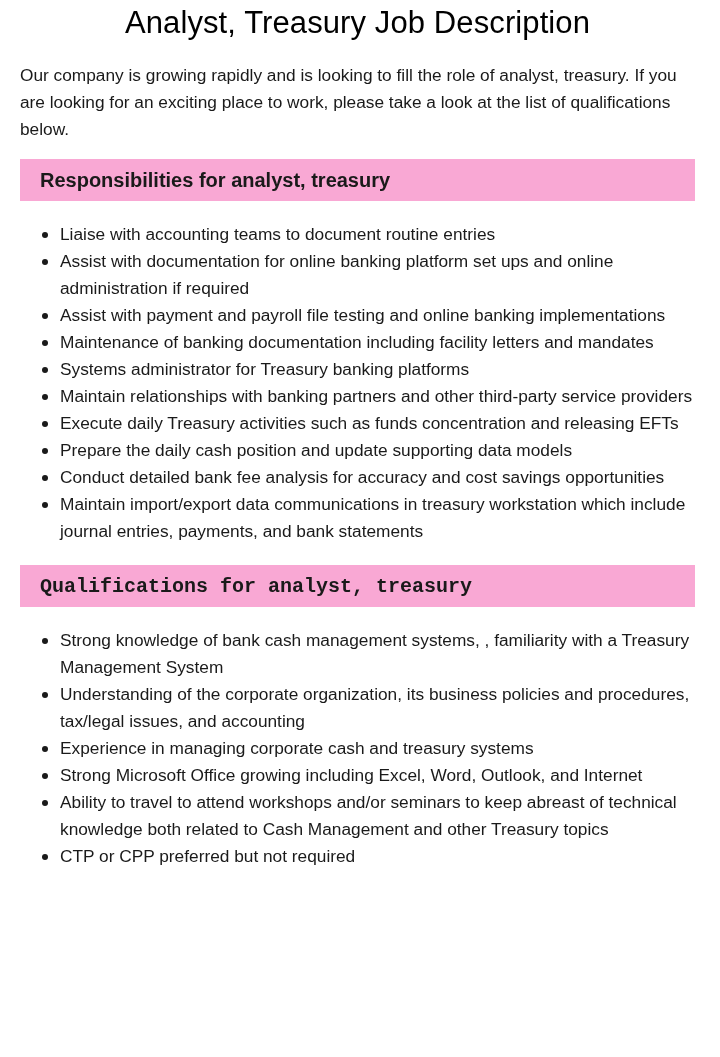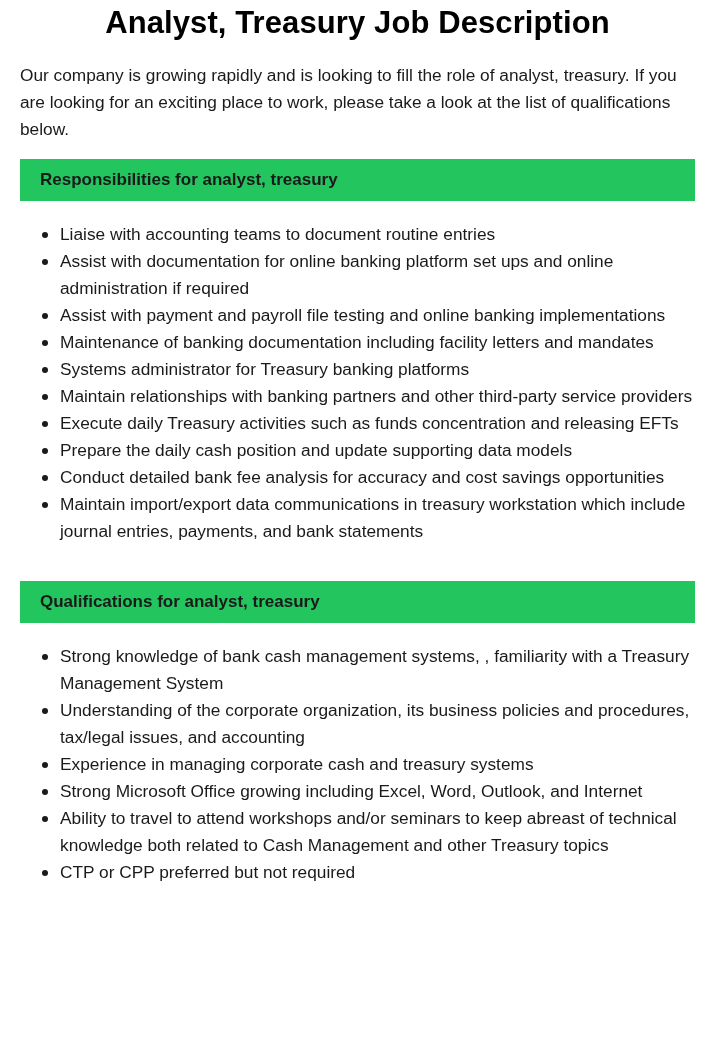--- a/index.html
+++ b/index.html
@@ -12,42 +12,42 @@
       height: 1057px;
       overflow: hidden;
       font-family: "Liberation Sans", "DejaVu Sans", sans-serif;
       color: #1a1a1a;
     }
     .page {
       padding: 0 25px 0 20px;
     }
     .title {
       font-size: 31px;
-      font-weight: bold;
+      font-weight: normal;
       text-align: center;
       margin: 0;
       padding-top: 4px;
       line-height: 38px;
       color: #000;
       letter-spacing: 0.1px;
     }
     .intro {
       font-size: 17.3px;
       line-height: 27px;
       margin: 20px 0 0 0;
       color: #1a1a1a;
     }
     .section-header {
-      background: #22c55e;
+      background: #f9a8d4;
       margin-top: 16px;
       height: 42px;
       display: flex;
       align-items: center;
       padding-left: 20px;
-      font-size: 17px;
+      font-size: 20px;
       font-weight: bold;
       color: #1a1a1a;
     }
     ul.items {
       margin: 20px 0 0 0;
       padding: 0 0 0 40px;
       list-style: none;
     }
     ul.items li {
       position: relative;
@@ -57,21 +57,21 @@
     }
     ul.items li .bullet {
       position: absolute;
       left: -18px;
       top: 11px;
       width: 6px;
       height: 6px;
       border-radius: 50%;
       background: #1a1a1a;
     }
-    .section-quals { margin-top: 36px; }
+    .section-quals { margin-top: 20px; font-family: Liberation Mono, monospace; }
   </style>
 </head>
 <body>
 
 <div class="page">
   <h1 class="title">Analyst, Treasury Job Description</h1>
   <p class="intro">Our company is growing rapidly and is looking to fill the role of analyst, treasury. If you are looking for an exciting place to work, please take a look at the list of qualifications below.</p>
 
   <div class="section-header">Responsibilities for analyst, treasury</div>
   <ul class="items">

